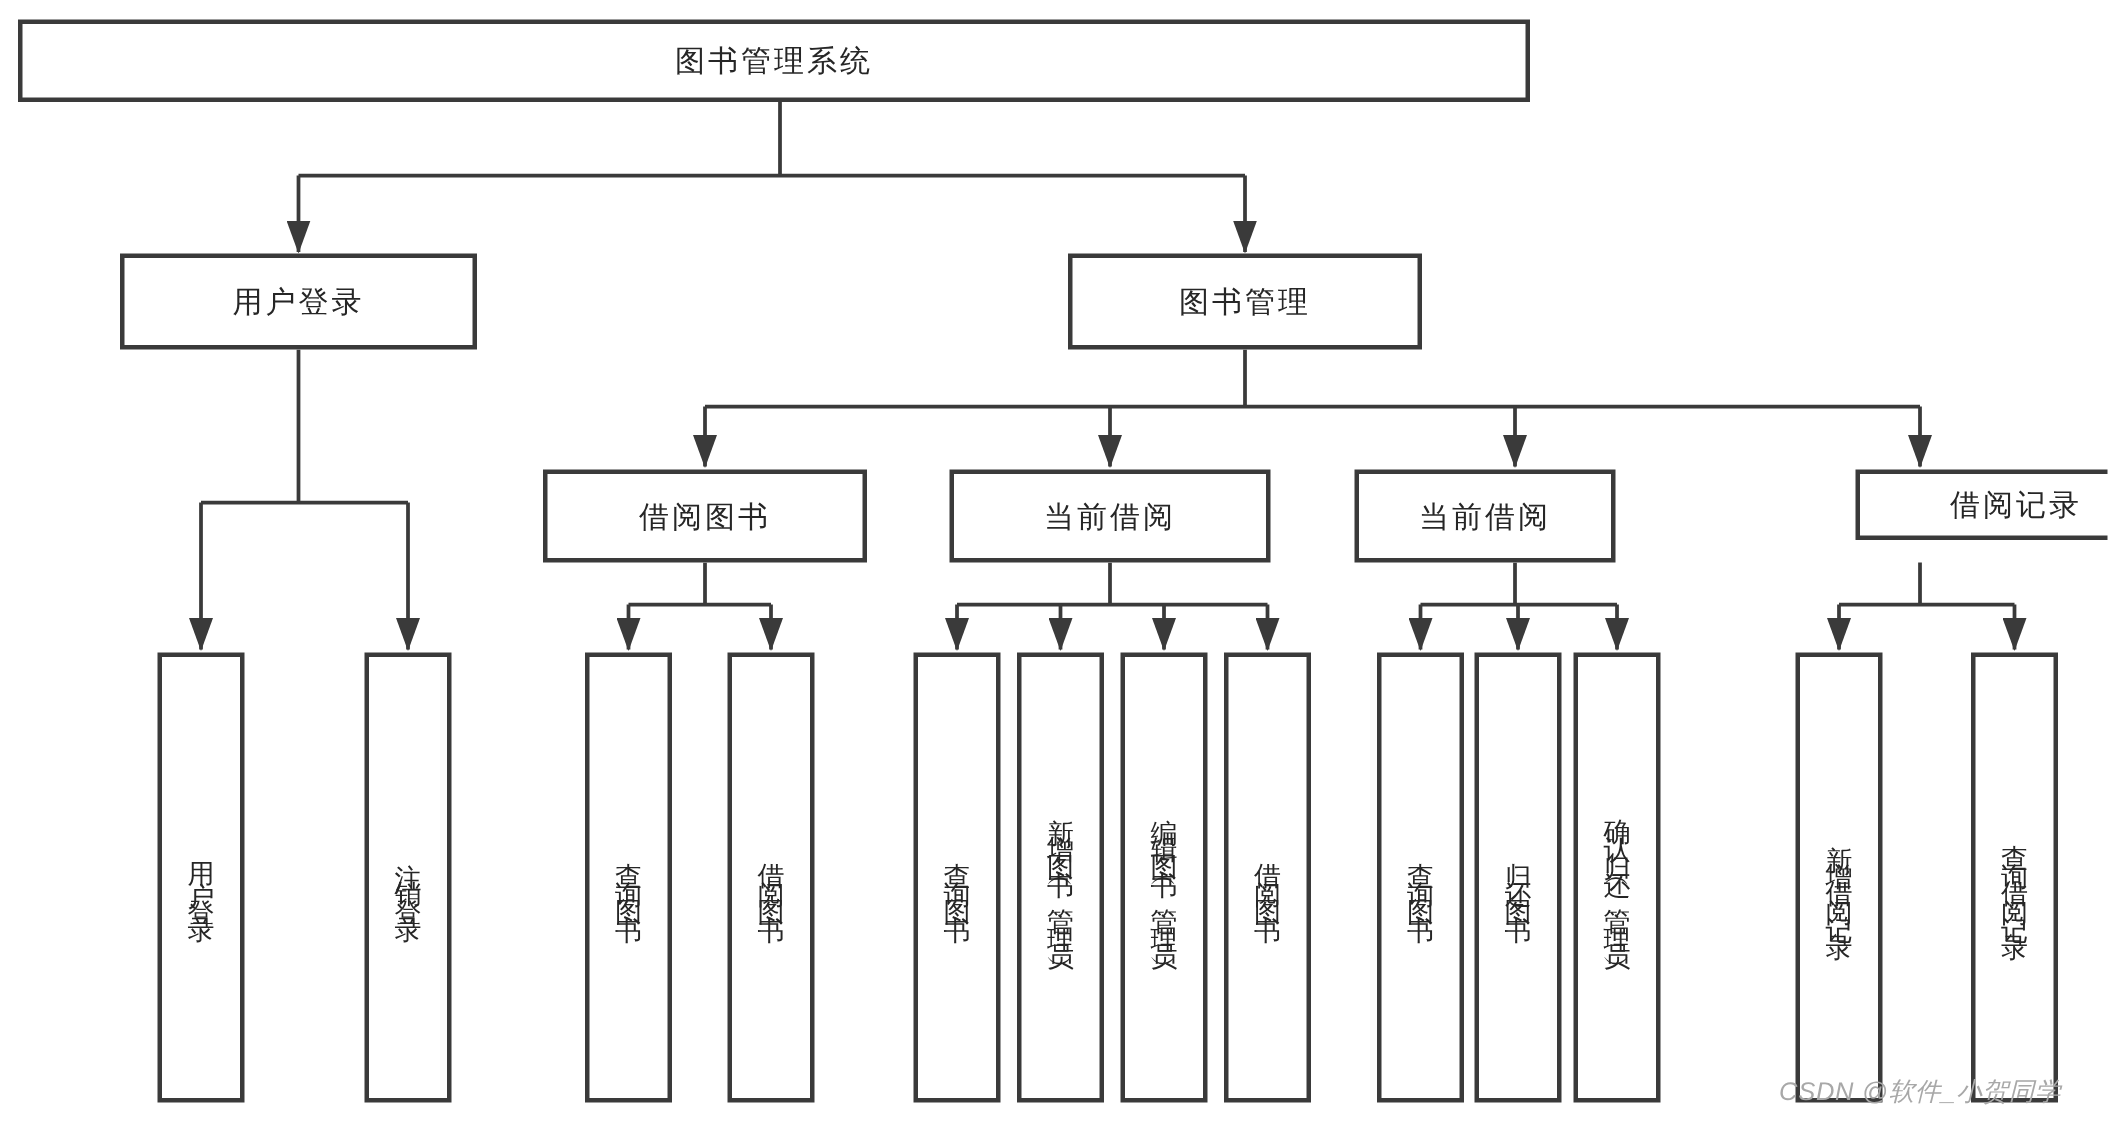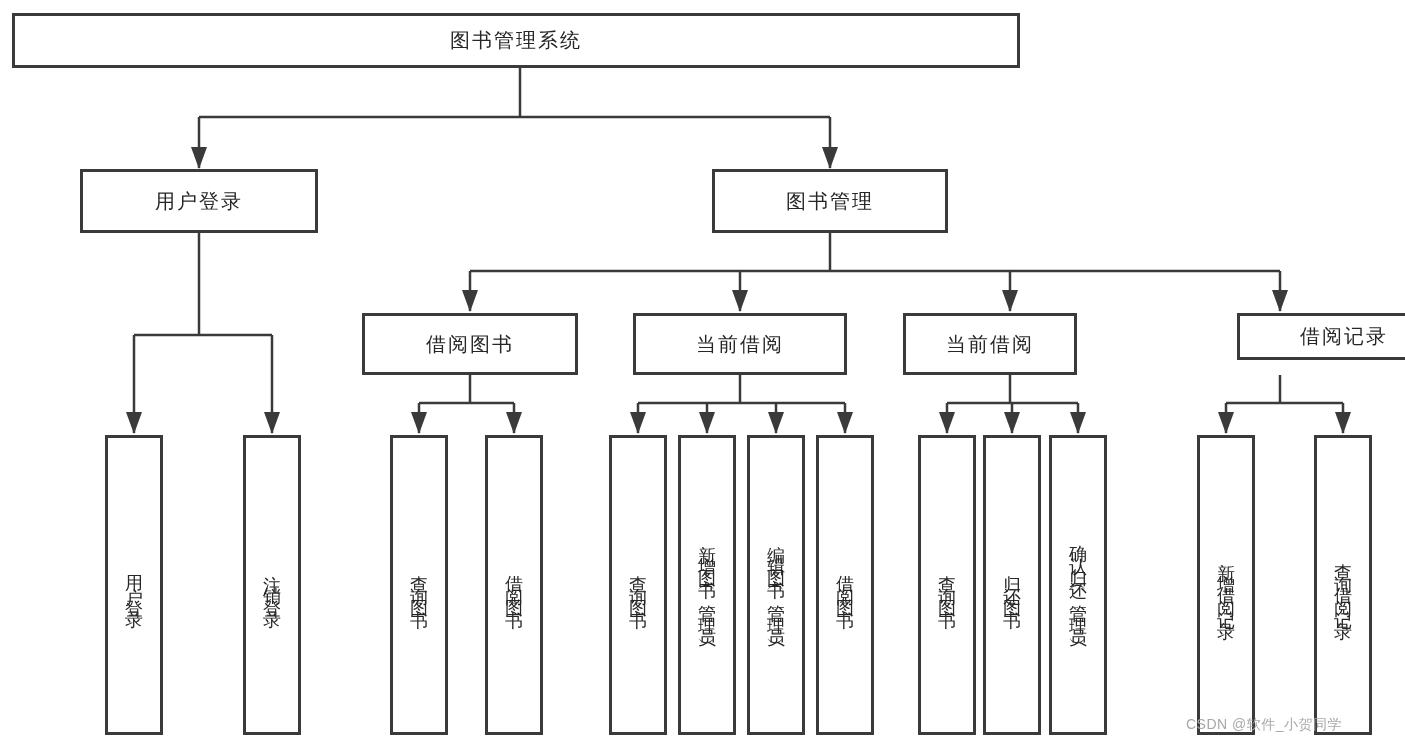--- a/index.html
+++ b/index.html
@@ -51,24 +51,25 @@
     text-orientation: mixed;
     font-size: 18px;
     letter-spacing: 12px;
     line-height: 1;
   }
   .watermark {
     position: absolute;
     left: 1186px;
     top: 716px;
     z-index: 3;
-    font-size: 14px;
+    font-size: 17px;
     letter-spacing: 0.5px;
     color: var(--watermark);
     white-space: nowrap;
+    font-style: italic;
   }
 </style>
 </head>
 <body>
 
 <div class="canvas">
 
   <svg class="wires" width="1405" height="747" viewBox="0 0 1405 747">
     <defs>
       <marker id="arrowhead" markerUnits="userSpaceOnUse" markerWidth="22" markerHeight="16" refX="21" refY="8" orient="auto">

